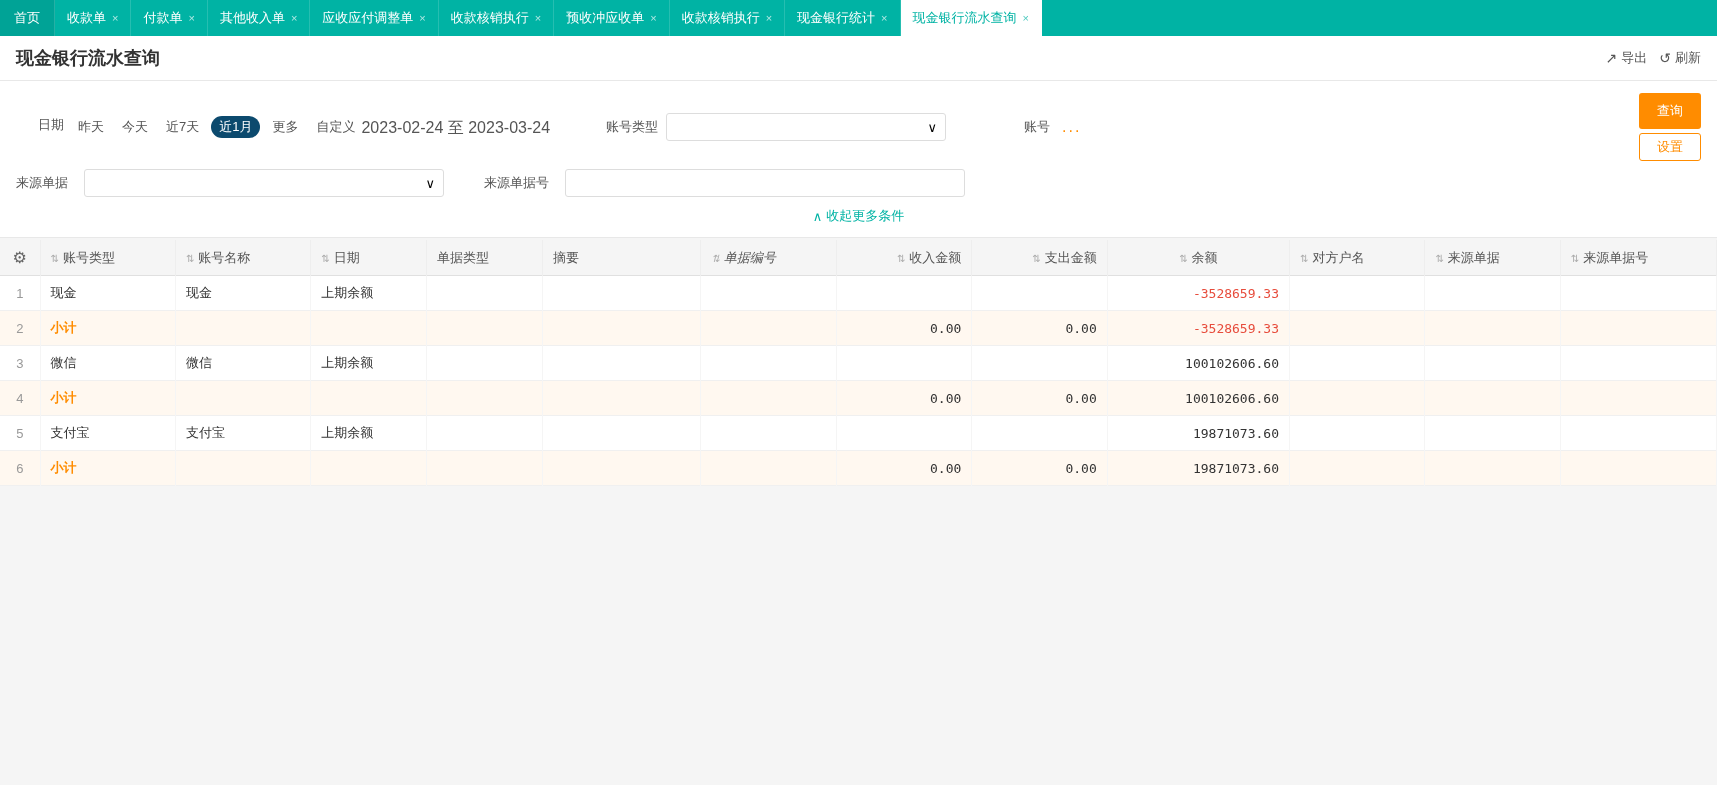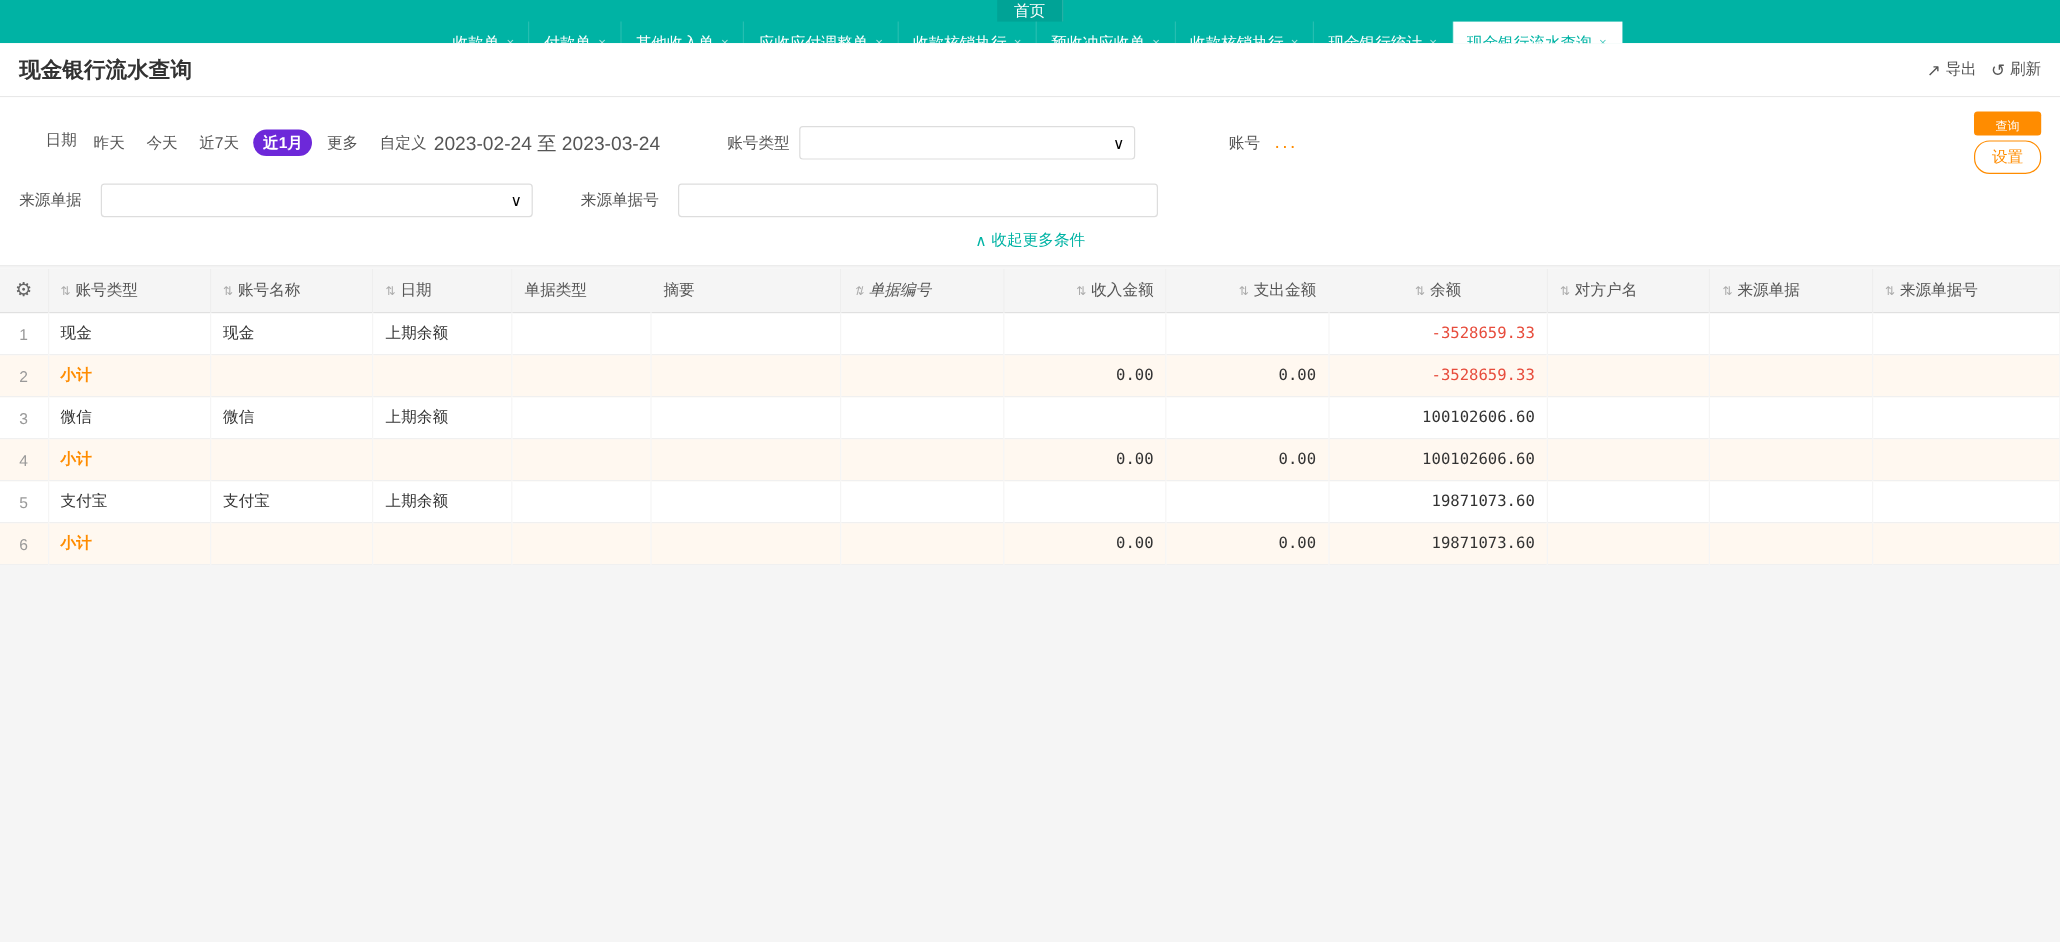--- a/index.html
+++ b/index.html
@@ -6,21 +6,20 @@
     body { background: #f5f5f5; min-width: 1717px; }
 
     
     .top-nav {
       display: flex;
       align-items: center;
       background: #00b3a4;
       height: 36px;
       padding: 0 0;
       overflow: hidden;
-      flex-direction: column;
     }
     .nav-tab {
       display: flex;
       align-items: center;
       padding: 0 12px;
       height: 36px;
       color: #fff;
       white-space: nowrap;
       cursor: pointer;
       font-size: 13px;
@@ -93,25 +92,24 @@
       align-items: center;
       gap: 6px;
     }
     .date-opt {
       cursor: pointer;
       color: #555;
       padding: 2px 6px;
       border-radius: 3px;
     }
     .date-opt.active {
-      background: #6d28d9;
+      background: #0c4a6e;
       color: #fff;
       border-radius: 12px;
       padding: 2px 8px;
-      font-weight: bold;
     }
     .date-range {
       color: #555;
       font-size: 16px;
       margin-top: 2px;
     }
     .filter-section {
       display: flex;
       align-items: flex-start;
       gap: 8px;
@@ -143,28 +141,28 @@
       letter-spacing: 2px;
       padding: 2px 4px;
     }
     .btn-query {
       background: #ff8c00;
       color: #fff;
       border: none;
       border-radius: 3px;
       padding: 5px 18px;
       cursor: pointer;
-      font-size: 10px;
-      height: 20px;
+      font-size: 13px;
+      height: 36px;
     }
     .btn-settings {
       background: #fff;
       color: #ff8c00;
       border: 1px solid #ff8c00;
-      border-radius: 13px;
+      border-radius: 3px;
       padding: 4px 14px;
       cursor: pointer;
       font-size: 13px;
       height: 28px;
     }
     .btn-area {
       display: flex;
       flex-direction: column;
       gap: 4px;
     }

